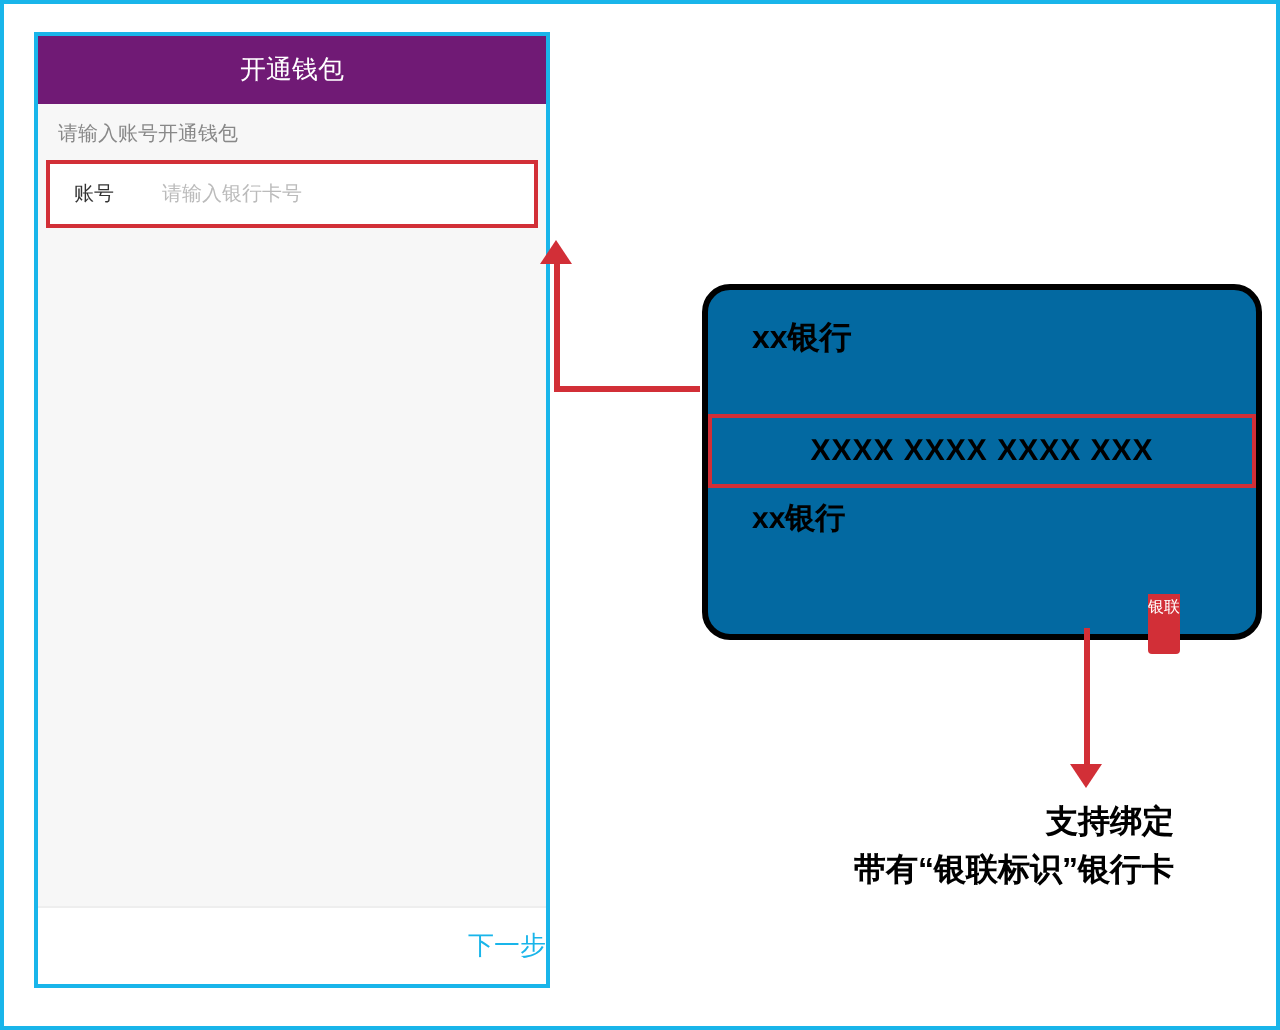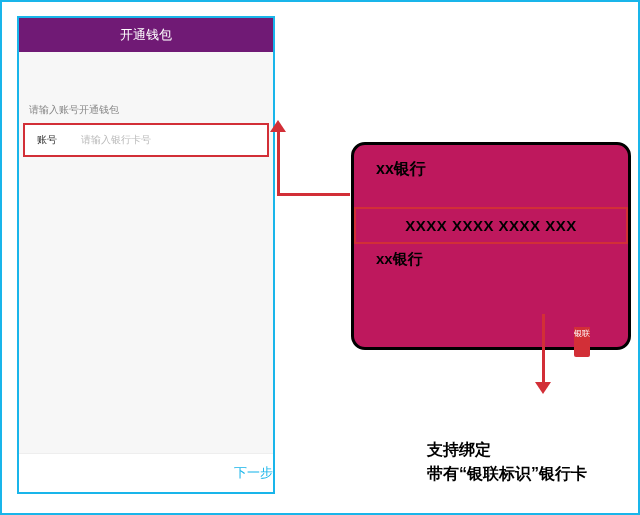--- a/index.html
+++ b/index.html
@@ -29,21 +29,20 @@
       color: #fff;
       text-align: center;
       font-size: 13px;
       padding: 8px 0;
       font-weight: 500;
     }
     .phone-subtitle {
       font-size: 10px;
       color: #888;
       padding: 8px 10px 6px;
-      margin-top: 43px;
     }
     .card-input-row {
       border: 2px solid #d22f37;
       background: #fff;
       display: flex;
       align-items: center;
       padding: 8px 12px;
       margin: 0 4px;
     }
     .card-label {
@@ -68,24 +67,24 @@
       color: #19b5ea;
       font-size: 13px;
       padding: 10px 0;
       border-top: 1px solid #eee;
     }
     .bank-card {
       position: absolute;
       left: 349px;
       top: 140px;
       width: 280px;
-      height: 208px;
+      height: 178px;
       border: 3px solid #000;
       border-radius: 14px;
-      background: #be185d;
+      background: #0369a1;
     }
     .bank-name {
       position: absolute;
       top: 14px;
       left: 22px;
       font-size: 16px;
       font-weight: 700;
     }
     .card-number-box {
       position: absolute;
@@ -141,25 +140,24 @@
       color: #fff;
       font-size: 8px;
       text-align: center;
       padding: 1px 0;
       border-radius: 0 0 2px 2px;
     }
     .support-text {
       position: absolute;
       left: 425px;
       top: 398px;
-      text-align: left;
+      text-align: right;
       font-size: 16px;
       font-weight: 700;
       line-height: 1.5;
-      margin-top: 38px;
     }
     .arrow1-line {
       position: absolute;
       left: 275px;
       top: 125px;
       width: 73px;
       height: 69px;
       border-left: 3px solid #d22f37;
       border-bottom: 3px solid #d22f37;
     }

